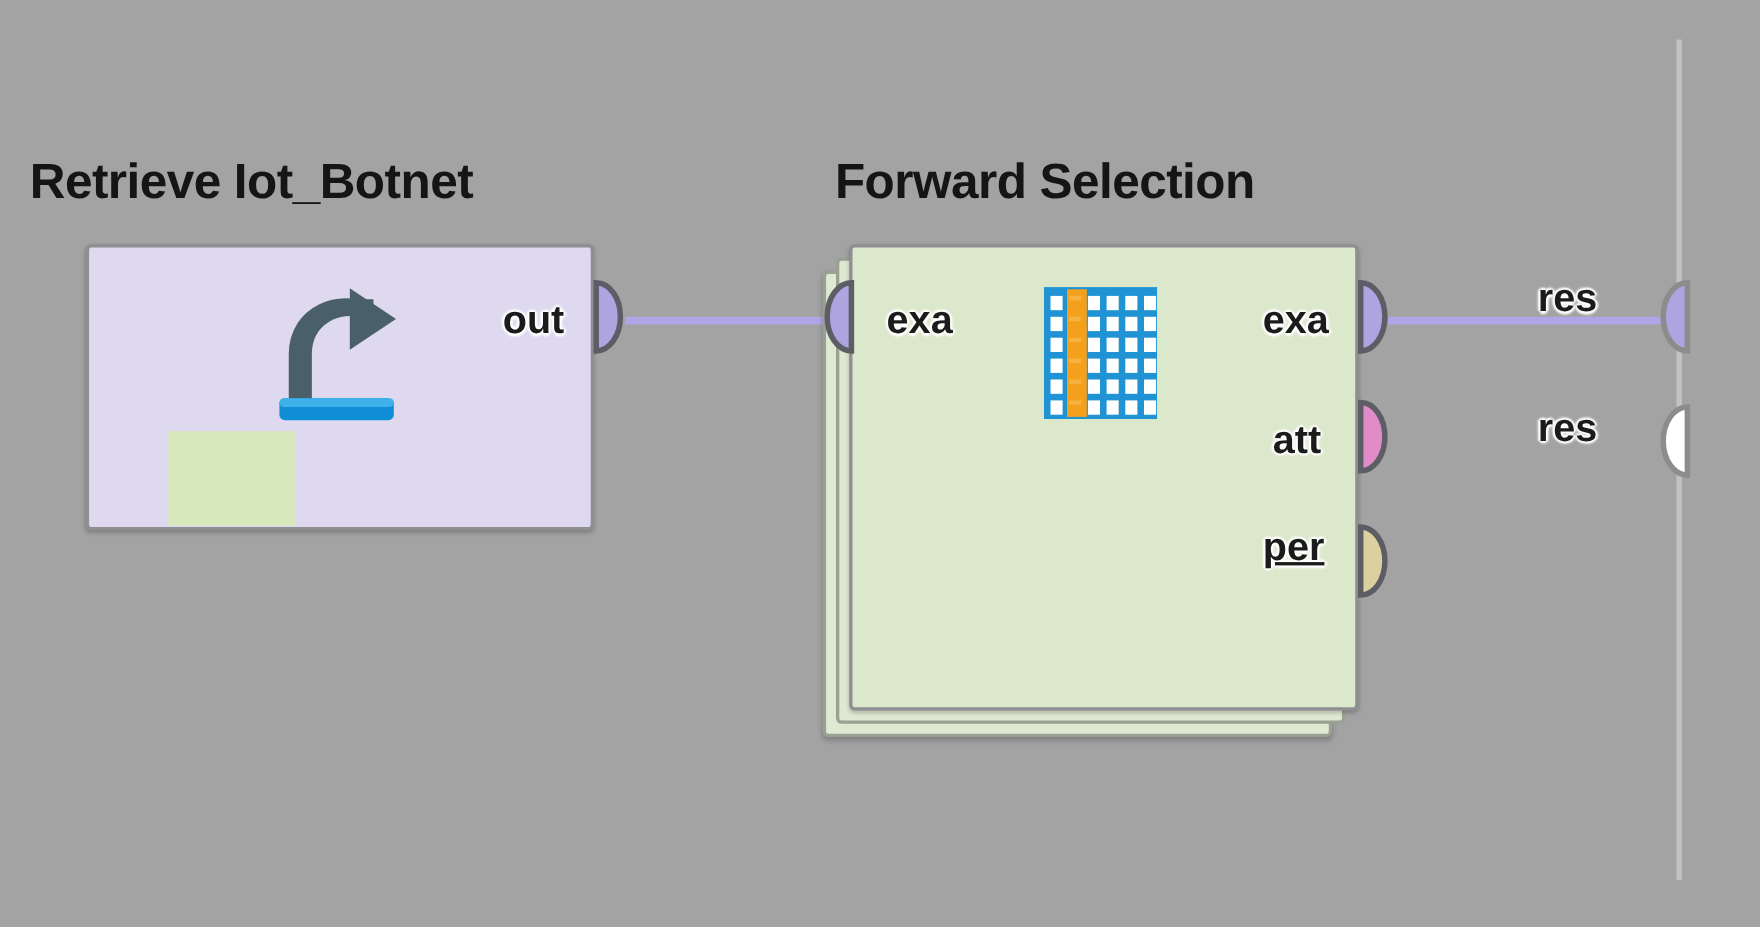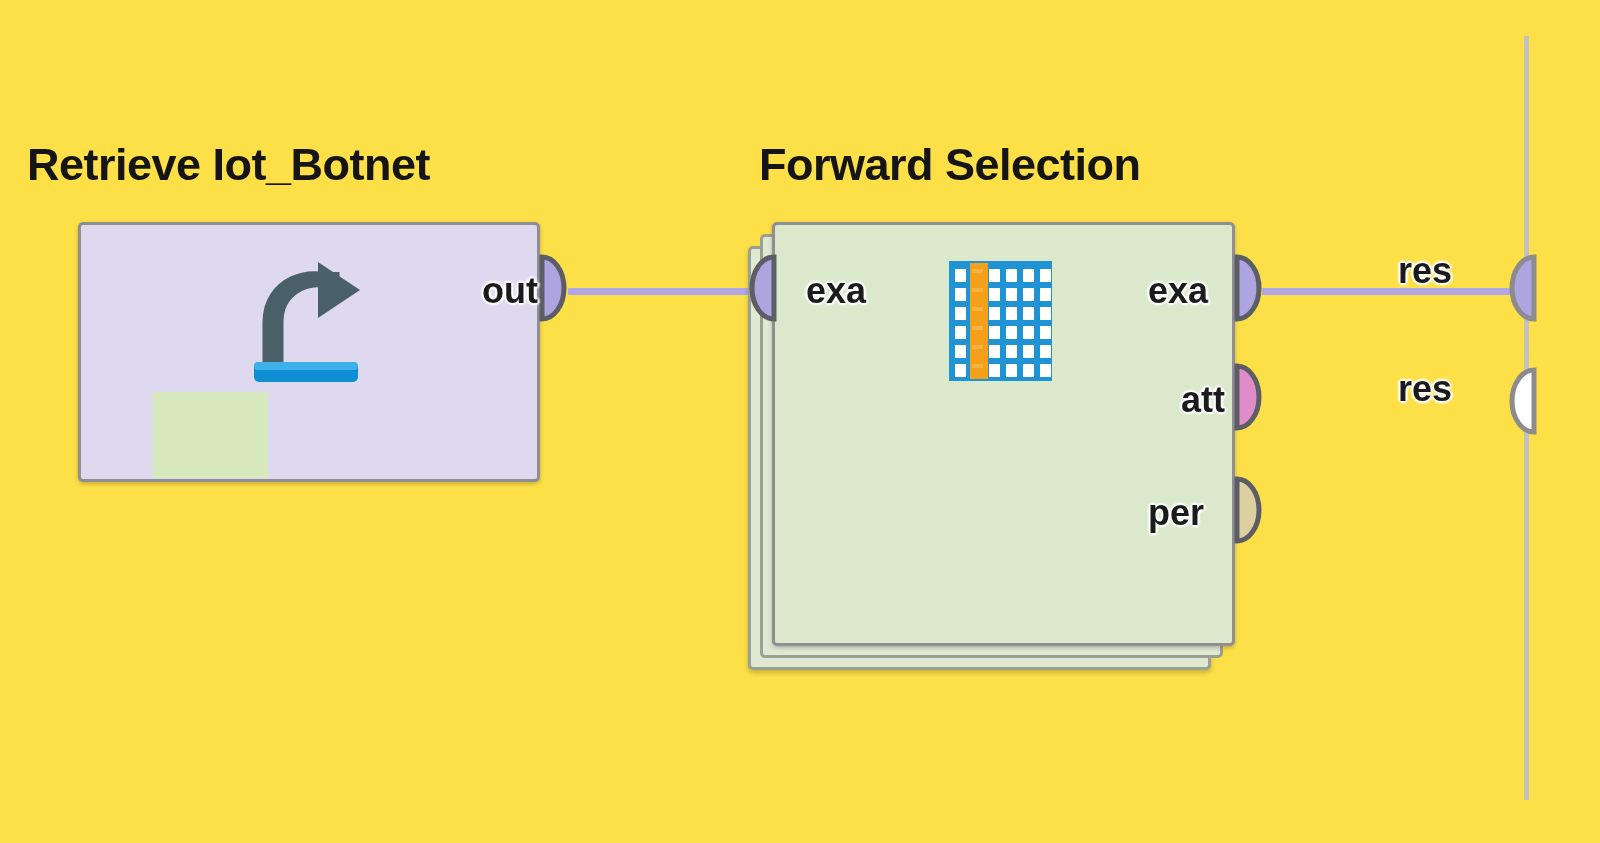--- a/index.html
+++ b/index.html
@@ -8,21 +8,21 @@
     padding: 0;
     background: #ffffff;
   }
   body {
     font-family: "Liberation Sans", sans-serif;
   }
   #canvas {
     position: relative;
     width: 1600px;
     height: 843px;
-    background: #fde047;
+    background: #a3a3a3;
     overflow: hidden;
   }
 
   
   .op-title {
     position: absolute;
     font-family: "Liberation Sans", sans-serif;
     font-weight: bold;
     font-size: 45px;
     line-height: 1;
@@ -178,21 +178,21 @@
       <rect x="6" y="104" width="104" height="20" rx="5" fill="#0f8ed6"></rect>
       <rect x="6" y="104" width="104" height="8" rx="4" fill="#3fb1ea"></rect>
     </svg>
   </div>
 
   <div class="port" style="left:540px; top:255px;">
     <svg viewBox="0 0 46 66" xmlns="http://www.w3.org/2000/svg">
       <path d="M2 2 A 22 31 0 0 1 2 64 Z" fill="#ada4e0" stroke="#5d5d66" stroke-width="5"></path>
     </svg>
   </div>
-  <div class="port-label" style="left:457px; top:270px;margin-left:25px;">out</div>
+  <div class="port-label" style="left:457px; top:270px;">out</div>
 
   <div class="op-title" id="title-forward">Forward Selection</div>
 
   <div class="op-stack layer2"></div>
   <div class="op-stack layer1"></div>
   <div class="op-box forward-front" id="op-forward"></div>
 
   <div id="forward-icon">
     <svg viewBox="0 0 103 120" xmlns="http://www.w3.org/2000/svg">
       <rect x="0" y="0" width="103" height="120" fill="#1f93d4"></rect>
@@ -258,28 +258,28 @@
       <path d="M2 2 A 22 31 0 0 1 2 64 Z" fill="#ada4e0" stroke="#5d5d66" stroke-width="5"></path>
     </svg>
   </div>
   <div class="port-label" style="left:1148px; top:270px;">exa</div>
 
   <div class="port" style="left:1235px; top:364px;">
     <svg viewBox="0 0 46 66" xmlns="http://www.w3.org/2000/svg">
       <path d="M2 2 A 22 31 0 0 1 2 64 Z" fill="#e08cc8" stroke="#5d5d66" stroke-width="5"></path>
     </svg>
   </div>
-  <div class="port-label" style="left:1157px; top:379px;margin-left:24px;">att</div>
+  <div class="port-label" style="left:1157px; top:379px;">att</div>
 
   <div class="port" style="left:1235px; top:477px;">
     <svg viewBox="0 0 46 66" xmlns="http://www.w3.org/2000/svg">
       <path d="M2 2 A 22 31 0 0 1 2 64 Z" fill="#ddd0a0" stroke="#5d5d66" stroke-width="5"></path>
     </svg>
   </div>
-  <div class="port-label" style="left:1148px; top:492px;">per</div>
+  <div class="port-label" style="left:1148px; top:476px;text-decoration:underline;">per</div>
 
   <div id="panel-divider"></div>
 
   <div class="port" style="left:1490px; top:255px;">
     <svg viewBox="0 0 46 66" xmlns="http://www.w3.org/2000/svg">
       <path d="M44 2 A 22 31 0 0 0 44 64 Z" fill="#ada4e0" stroke="#8c8c8c" stroke-width="5"></path>
     </svg>
   </div>
   <div class="port-label" style="left:1398px; top:250px;">res</div>
 

